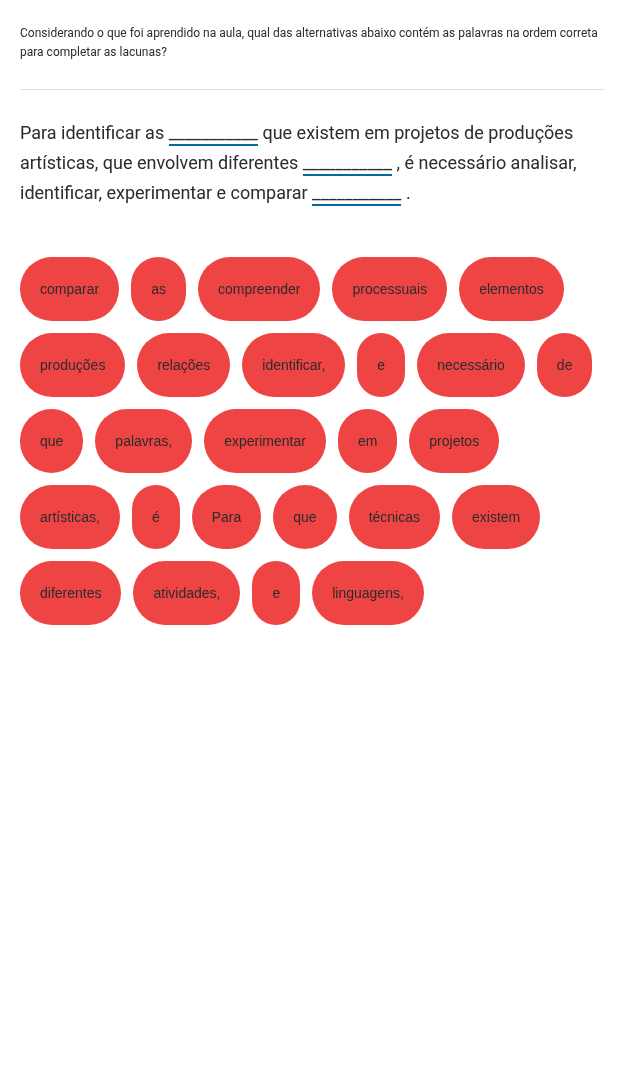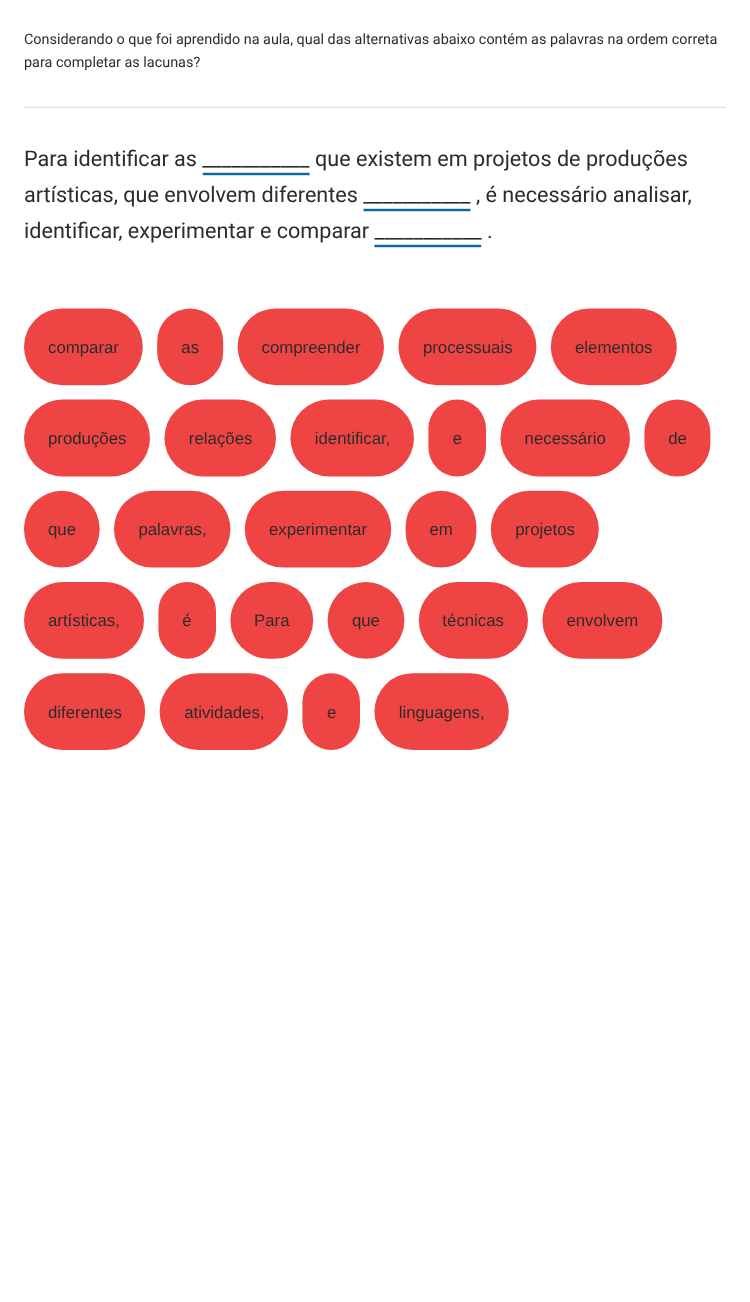--- a/index.html
+++ b/index.html
@@ -98,19 +98,19 @@
       <button class="word-chip">que</button>
       <button class="word-chip">palavras,</button>
       <button class="word-chip">experimentar</button>
       <button class="word-chip">em</button>
       <button class="word-chip">projetos</button>
       <button class="word-chip">artísticas,</button>
       <button class="word-chip">é</button>
       <button class="word-chip">Para</button>
       <button class="word-chip">que</button>
       <button class="word-chip">técnicas</button>
-      <button class="word-chip">envolvem</button>
+      <button class="word-chip">existem</button>
       <button class="word-chip">diferentes</button>
       <button class="word-chip">atividades,</button>
       <button class="word-chip">e</button>
       <button class="word-chip">linguagens,</button>
     </div>
 </div>
 
 </body></html>

